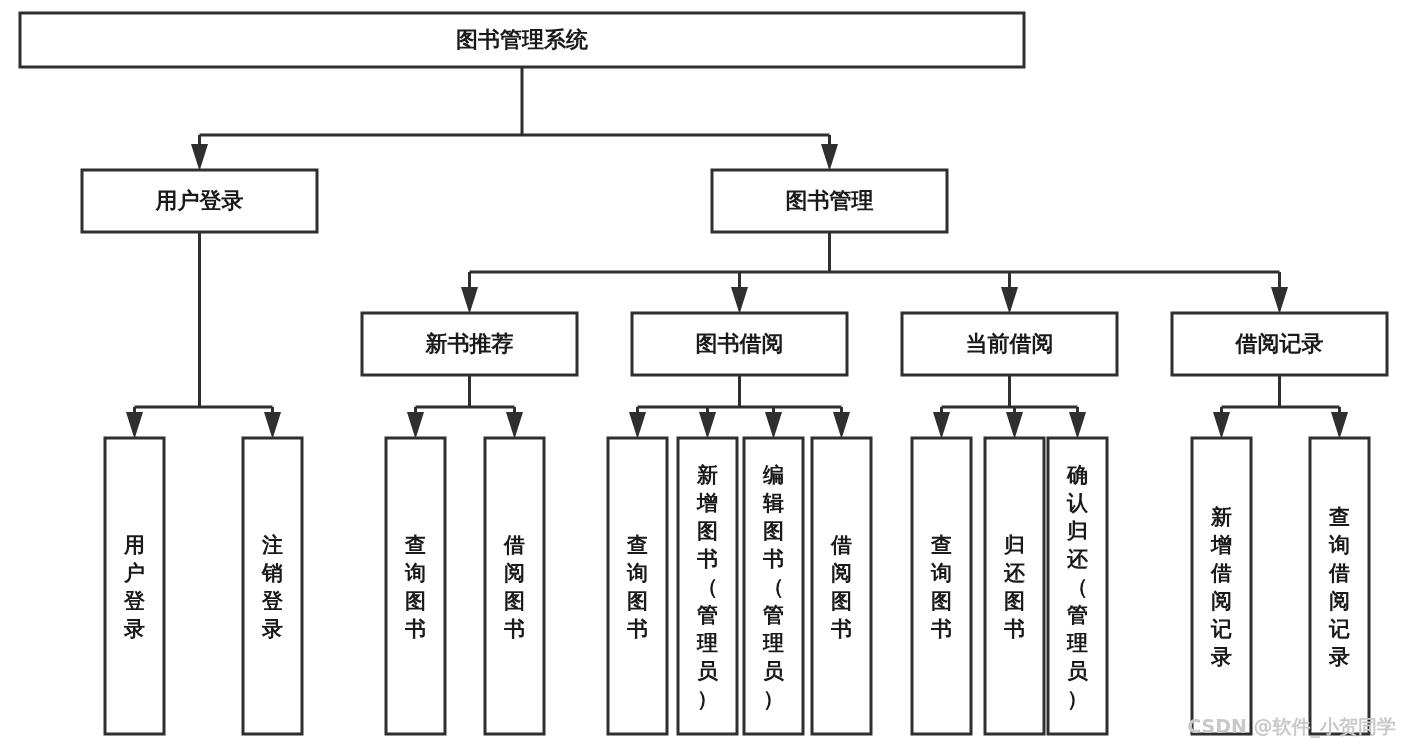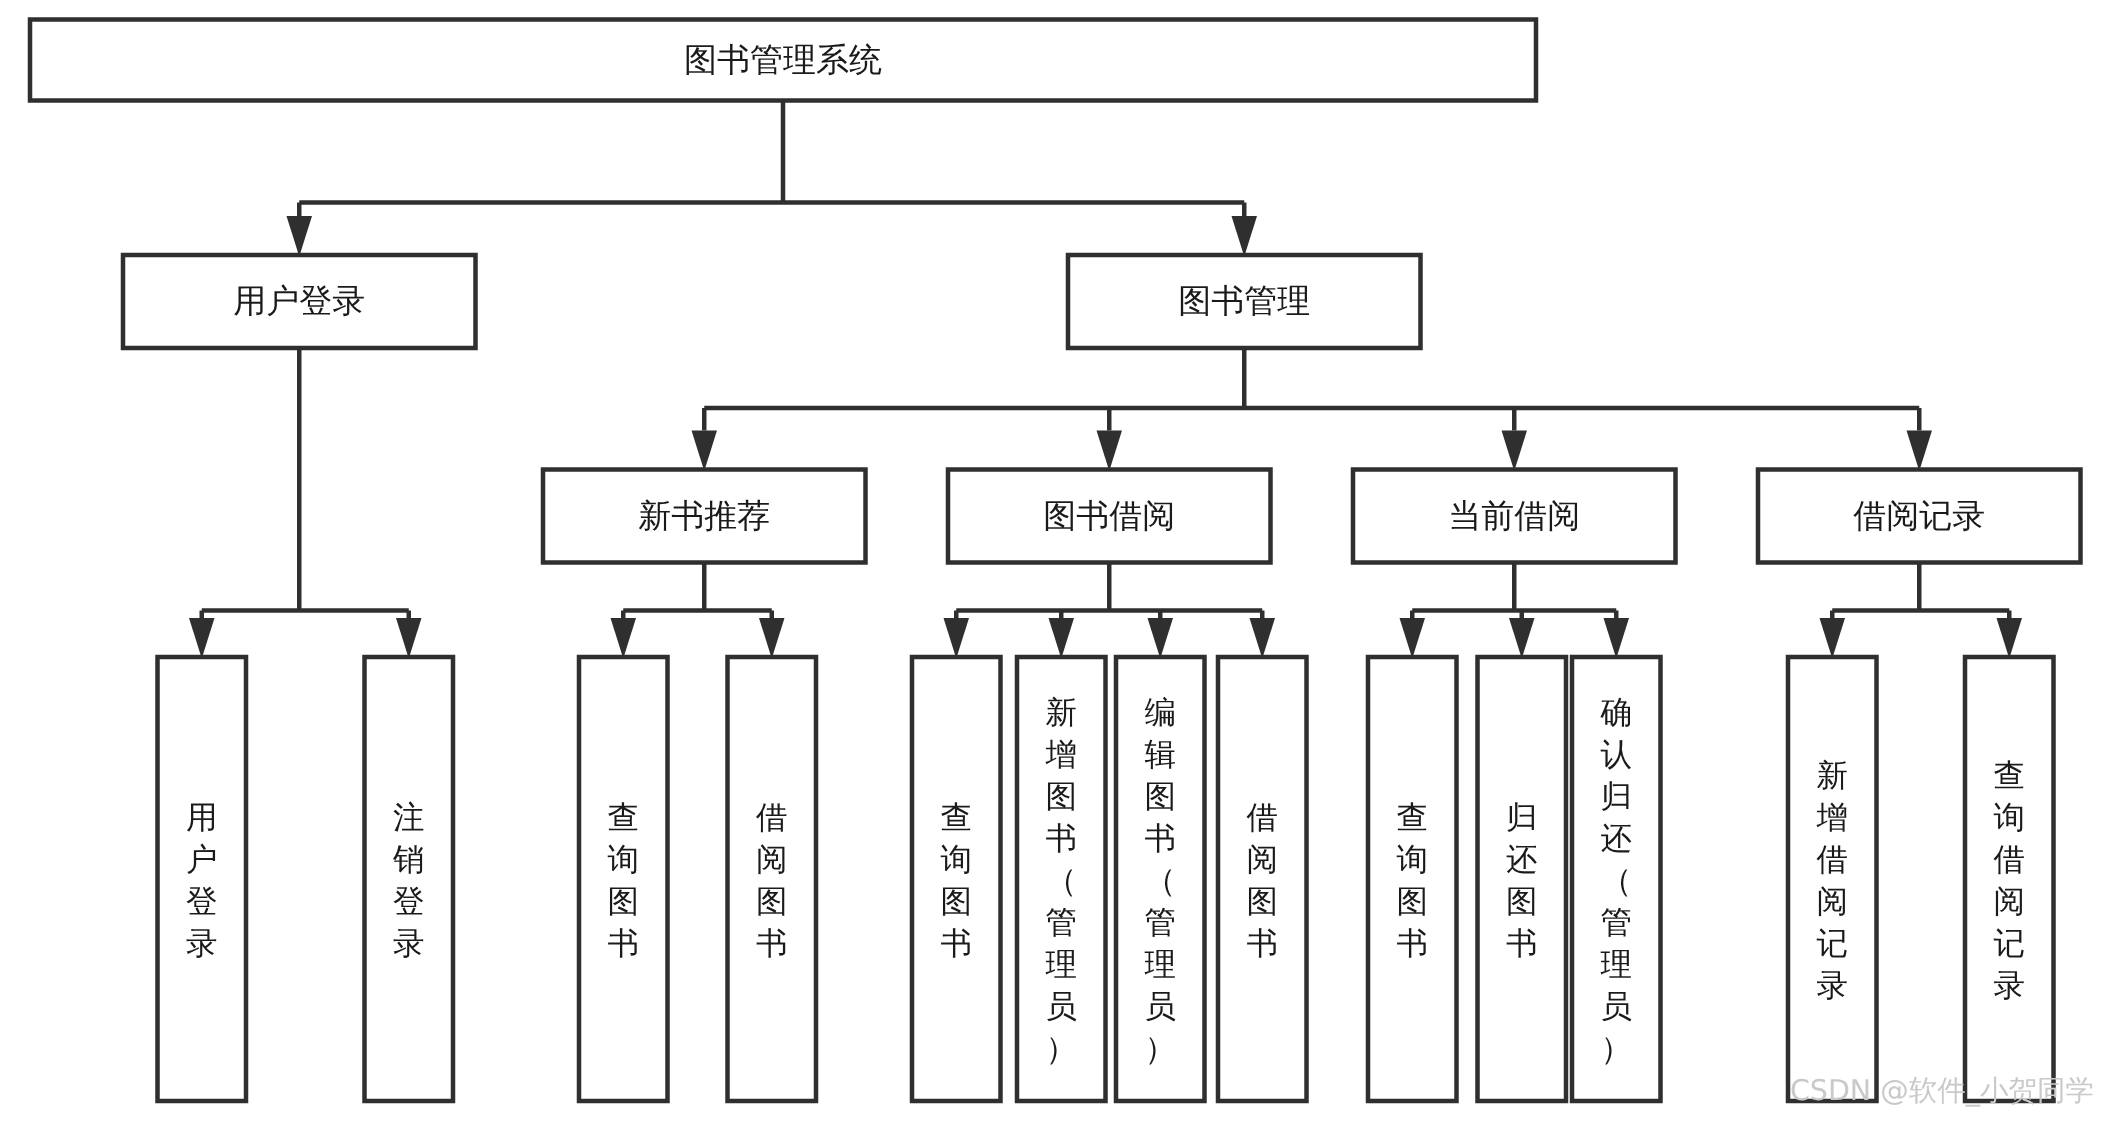--- a/index.html
+++ b/index.html
@@ -14,20 +14,21 @@
     position: relative;
     overflow: hidden;
     font-family: "DejaVu Sans", "Liberation Sans", sans-serif;
   }
   #diagram-root {
     position: absolute;
     left: 0;
     top: 0;
     width: 1405px;
     height: 747px;
+    font-weight: bold;
   }
   svg.flow {
     display: block;
     width: 1405px;
     height: 747px;
     background: #ffffff;
   }
   .node-rect {
     fill: #ffffff;
     stroke: #2f2f2f;

